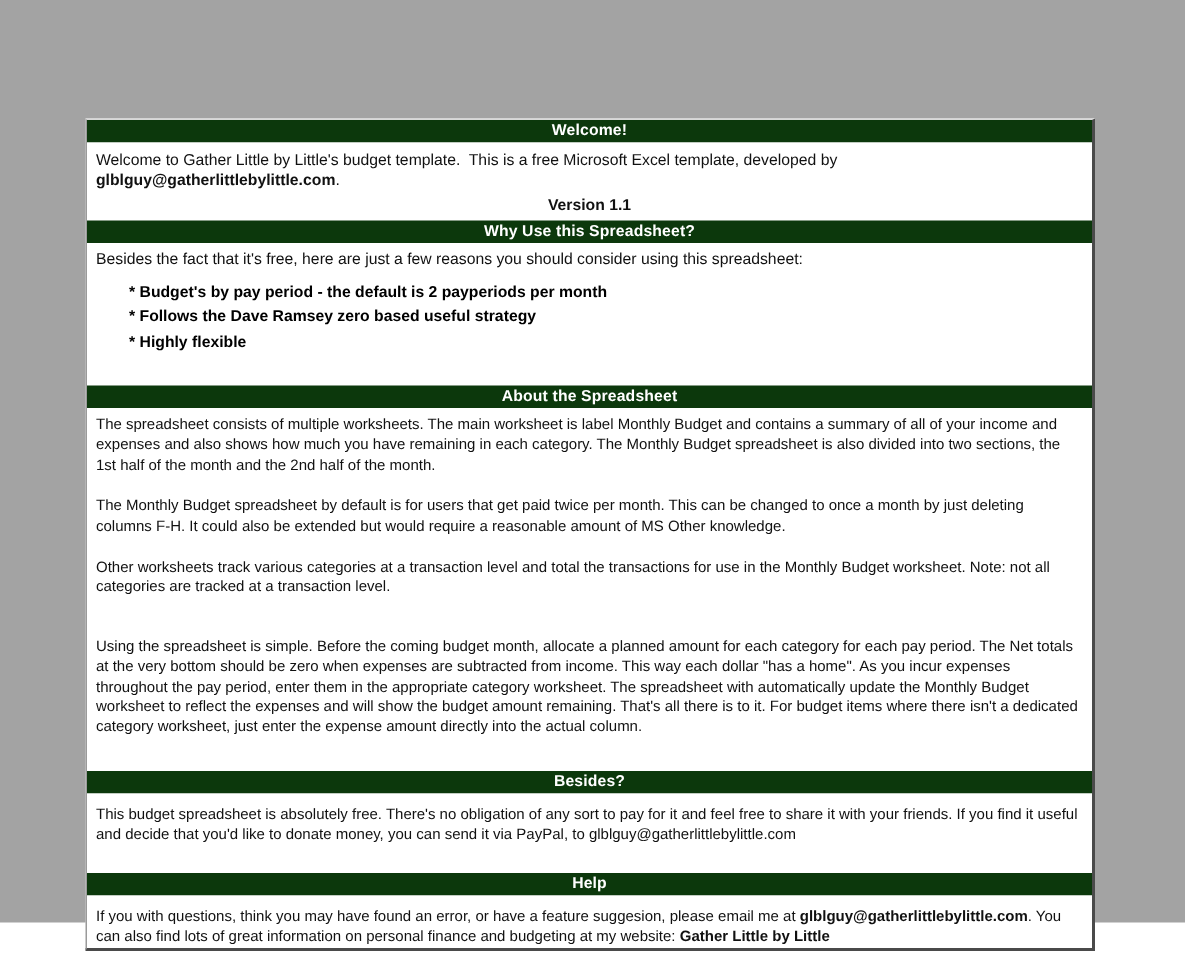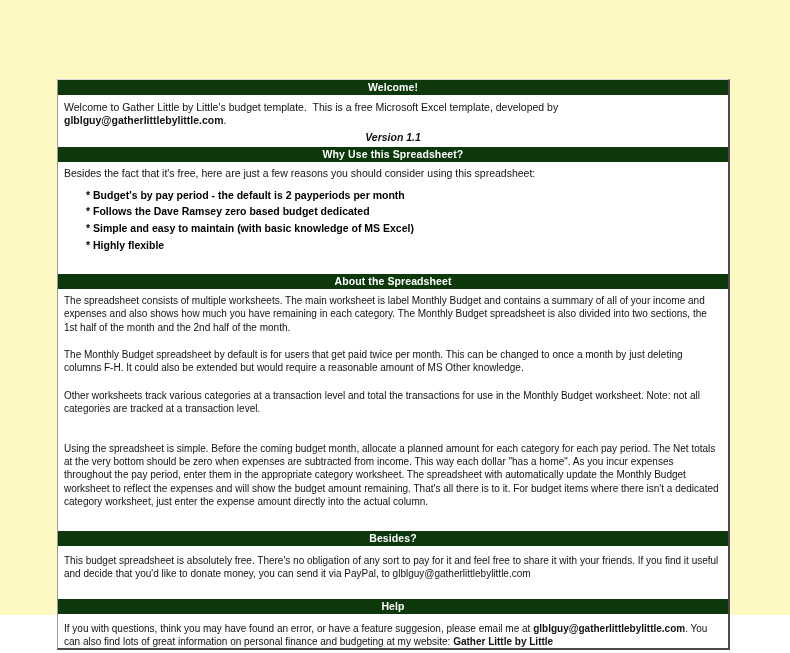--- a/index.html
+++ b/index.html
@@ -12,21 +12,21 @@
     height: 653px;
     font-family: "Liberation Sans", sans-serif;
     color: #000000;
     overflow: hidden;
   }
   .page {
     position: absolute;
     left: 0; top: 0;
     width: 790px;
     height: 615px;
-    background: #fef9c3;
+    background: #a3a3a3;
   }
   .sheet {
     position: absolute;
     left: 57px;
     top: 79px;
     width: 673px;
     background: #ffffff;
     border-left: 1px solid #9a9a9a;
     border-right: 2px solid #4a4a4a;
     border-bottom: 2px solid #4a4a4a;
@@ -52,21 +52,21 @@
     line-height: 13.4px;
     color: #111111;
     white-space: pre-wrap;
     word-break: normal;
   }
   .para {
     font-size: 10px;
     line-height: 13.4px;
     color: #111111;
   }
-  .center { text-align: center; font-style: italic; }
+  .center { text-align: center; }
   .bold { font-weight: bold; }
   .bullet {
     padding-left: 22px;
     font-size: 10.5px;
     line-height: 16.8px;
     font-weight: bold;
   }
   .spacer-3 { height: 3px; }
   .spacer-5 { height: 5px; }
   .spacer-6 { height: 6px; }
@@ -92,22 +92,21 @@
       <div class="line center bold">Version 1.1</div>
       <div class="spacer-3"></div>
     </div>
 
     <div class="band">Why Use this Spreadsheet?</div>
     <div class="body-block">
       <div class="spacer-5"></div>
       <div class="line">Besides the fact that it's free, here are just a few reasons you should consider using this spreadsheet:</div>
       <div class="spacer-6"></div>
       <div class="bullet">* Budget's by pay period - the default is 2 payperiods per month</div>
-      <div class="bullet">* Follows the Dave Ramsey zero based budget dedicated</div>
-      <div class="bullet">* Simple and easy to maintain (with basic knowledge of MS Excel)</div>
+      <div class="bullet">* Follows the Dave Ramsey zero based useful strategy</div>
       <div class="bullet">* Highly flexible</div>
       <div class="spacer-20"></div>
     </div>
 
     <div class="band">About the Spreadsheet</div>
     <div class="body-block">
       <div class="spacer-5"></div>
       <div class="para">The spreadsheet consists of multiple worksheets.  The main worksheet is label Monthly Budget and contains a summary of all of your income and expenses and also shows how much you have remaining in each category.  The Monthly Budget spreadsheet is also divided into two sections, the 1st half of the month and the 2nd half of the month.</div>
       <div class="spacer-14"></div>
       <div class="para">The Monthly Budget spreadsheet by default is for users that get paid twice per month.  This can be changed to once a month by just deleting columns F-H.  It could also be extended but would require a reasonable amount of MS Other knowledge.</div>

